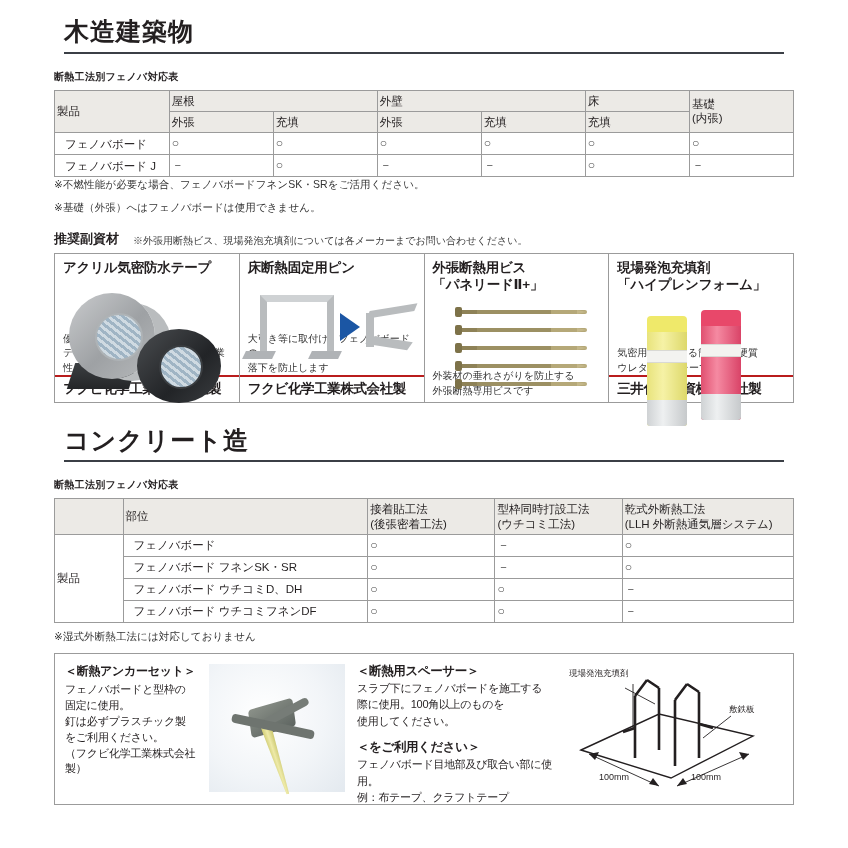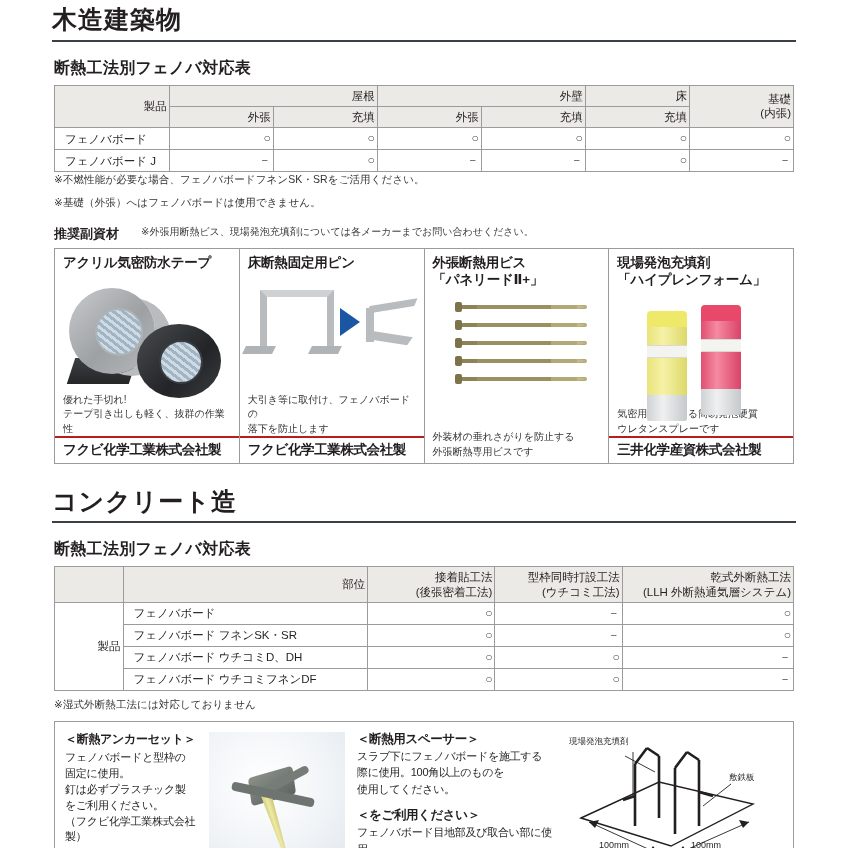--- a/index.html
+++ b/index.html
@@ -8,84 +8,84 @@
     width: 848px;
     height: 848px;
     background: #ffffff;
     font-family: "Liberation Sans", "DejaVu Sans", sans-serif;
     color: #231f20;
     overflow: hidden;
   }
   .page { position: relative; width: 848px; height: 848px; padding: 0; }
 
   
-  .section-head { margin: 0; padding: 0; }
+  .section-head { margin: 12px; padding: 0; }
   .section-head .title {
     font-size: 25px;
     font-weight: 700;
     letter-spacing: 1px;
     color: #231f20;
     line-height: 1.1;
     padding-left: 52px;
   }
   .section-head .rule {
     border-bottom: 2px solid #3b3f46;
     margin: 6px 52px 0 52px;
   }
   .sub-head {
-    font-size: 16px;
+    font-size: 10px;
     font-weight: 700;
     color: #231f20;
     padding-left: 54px;
     letter-spacing: .3px;
   }
 
   
   .tbl-wrap { padding-left: 54px; padding-right: 54px; }
   table.grid {
     border-collapse: collapse;
     width: 100%;
     font-size: 11.5px;
     color: #231f20;
     table-layout: fixed;
   }
   table.grid th, table.grid td {
     border: 1px solid #9b9b9b;
-    text-align: right;
+    text-align: left;
     vertical-align: middle;
     padding: 3px 2px;
     line-height: 1.25;
     font-weight: normal;
   }
   table.grid thead th { background: #eceae6; }
   table.grid td.rowlabel { text-align: left; padding-left: 10px; }
   table.grid td.mark { font-size: 12px; color: #4a4a4a; }
   .note {
     font-size: 10.5px;
     color: #333;
     padding-left: 54px;
     line-height: 1.5;
     letter-spacing: .1px;
   }
 
   
   .rec-head-row {
     padding-left: 54px;
     display: flex;
-    align-items: flex-start;
-    gap: 22px;
+    align-items: flex-end;
+    gap: 14px;
   }
   .rec-head-row .rec-title { font-size: 13px; font-weight: 700; }
-  .rec-head-row .rec-note { font-size: 10px; color: #3a3a3a; }
+  .rec-head-row .rec-note { font-size: 10px; color: #3a3a3a; font-family: Liberation Serif, serif; }
 
   .cards {
     margin: 5px 54px 0 54px;
     display: flex;
     border: 1px solid #9b9b9b;
-    height: 216px;
+    height: 150px;
   }
   .card {
     flex: 1 1 0;
     border-right: 1px solid #9b9b9b;
     display: flex;
     flex-direction: column;
     padding: 6px 8px 4px 8px;
     position: relative;
     min-width: 0;
   }

